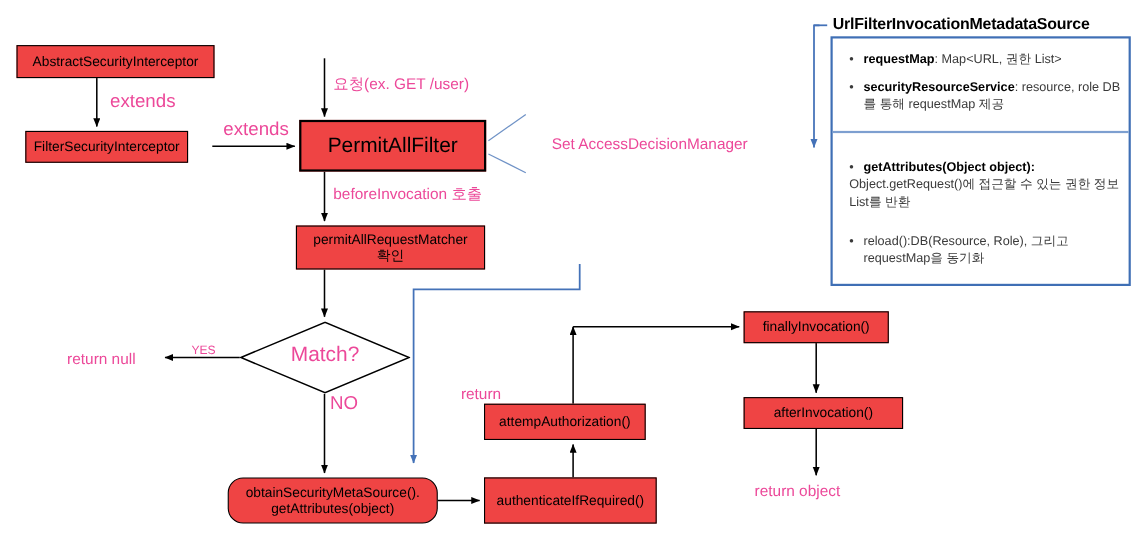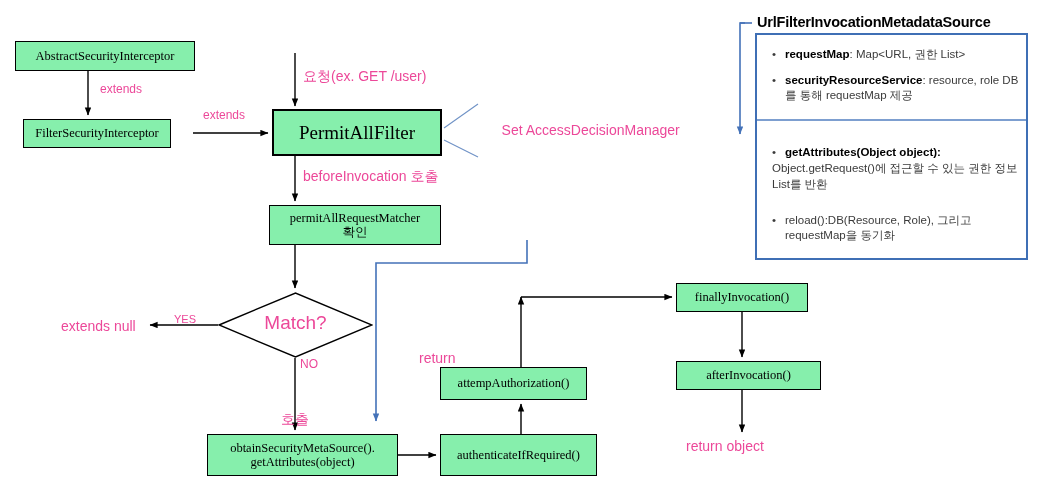--- a/index.html
+++ b/index.html
@@ -24,28 +24,27 @@
     left: 0;
     top: 0;
     width: 1037px;
     height: 491px;
     pointer-events: none;
   }
   .node {
     position: absolute;
     box-sizing: border-box;
     border: 1px solid #000000;
-    background: #86efac;
+    background: #ef4444;
     display: flex;
     align-items: center;
     justify-content: center;
     text-align: center;
     line-height: 1.15;
     color: #000000;
-    font-family: Liberation Serif, serif;
   }
   .node.thick {
     border: 2.5px solid #000000;
   }
   .label {
     position: absolute;
     background: transparent;
     color: #ec4899;
     line-height: 1.18;
     white-space: pre;
@@ -85,21 +84,21 @@
     position: absolute;
     left: -13px;
     top: 0;
     color: #3a3a3a;
     font-size: 11.5px;
   }
   .bullet-row b { color: #000000; font-weight: bold; }
 
   .txt-big   { font-size: 19px; }
   .txt-med   { font-size: 14px; }
-  .txt-sm    { font-size: 12px; }
+  .txt-sm    { font-size: 17px; }
   .txt-xs    { font-size: 11px; }
   .txt-node  { font-size: 12.5px; }
   .bold      { font-weight: bold; }
 </style>
 </head>
 <body>
 
 <div id="canvas">
 
   <svg class="wires" viewBox="0 0 1037 491" xmlns="http://www.w3.org/2000/svg">
@@ -175,21 +174,21 @@
     <span>PermitAllFilter</span>
   </div>
 
   <div style="position:absolute; left:218px; top:292px; width:155px; height:66px;">
     <svg width="155" height="66" viewBox="0 0 155 66" xmlns="http://www.w3.org/2000/svg">
       <polygon points="1,33 77.5,1 154,33 77.5,65" fill="#ffffff" stroke="#000000" stroke-width="1.4"></polygon>
     </svg>
     <div class="label center txt-big" style="left:0; top:20px; width:155px;">Match?</div>
   </div>
 
-  <div class="node txt-node" style="left:207px; top:434px; width:191px; height:42px; flex-direction:column;">
+  <div class="node txt-node" style="left:207px; top:434px; width:191px; height:42px; flex-direction:column;border-radius:14px;">
     <span>obtainSecurityMetaSource().</span>
     <span>getAttributes(object)</span>
   </div>
 
   <div class="node txt-node" style="left:440px; top:434px; width:157px; height:42px;">
     <span>authenticateIfRequired()</span>
   </div>
 
   <div class="node txt-node" style="left:440px; top:367px; width:147px; height:33px;">
     <span>attempAuthorization()</span>
@@ -209,28 +208,27 @@
 
   <div class="label left txt-med" style="left:303px; top:68px;">요청(ex. GET /user)</div>
 
   <div class="label left txt-med" style="left:303px; top:168px;">beforeInvocation 호출</div>
 
   <div class="label left txt-xs" style="left:174px; top:313px;">YES</div>
 
   <div class="label left txt-sm" style="left:300px; top:357px;">NO</div>
 
   <div class="label center txt-med" style="left:192px; top:378px; width:206px;">
-    <div>호출</div>
   </div>
 
   <div class="label left txt-med" style="left:419px; top:317px;">
     <div>return</div>
   </div>
 
-  <div class="label left txt-med" style="left:61px; top:318px;">extends null</div>
+  <div class="label left txt-med" style="left:61px; top:318px;">return null</div>
 
   <div class="label left txt-med" style="left:686px; top:438px;">return object</div>
 
   <div class="label left txt-med" style="left:486px; top:105px;">
     <span>Set </span><span>AccessDecisionManager</span>
   </div>
 
 
   <div class="callout-title" style="left:757px; top:14px;">UrlFilterInvocationMetadataSource</div>
 

